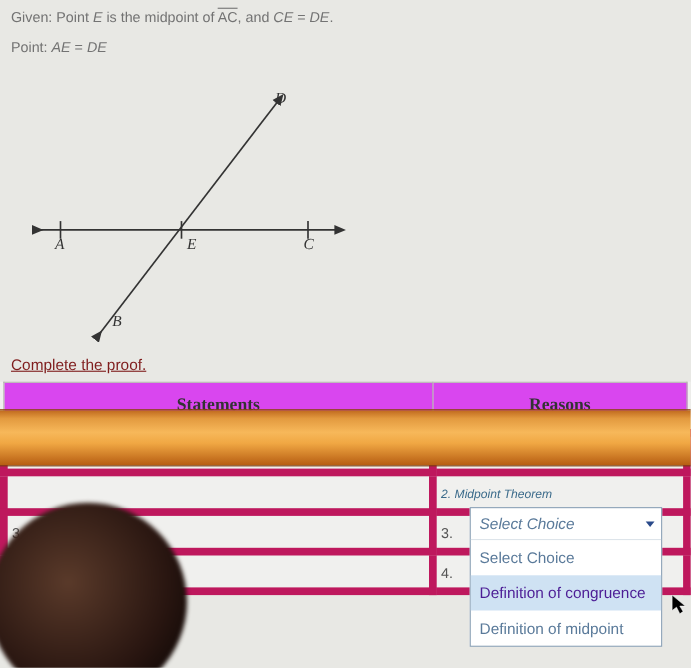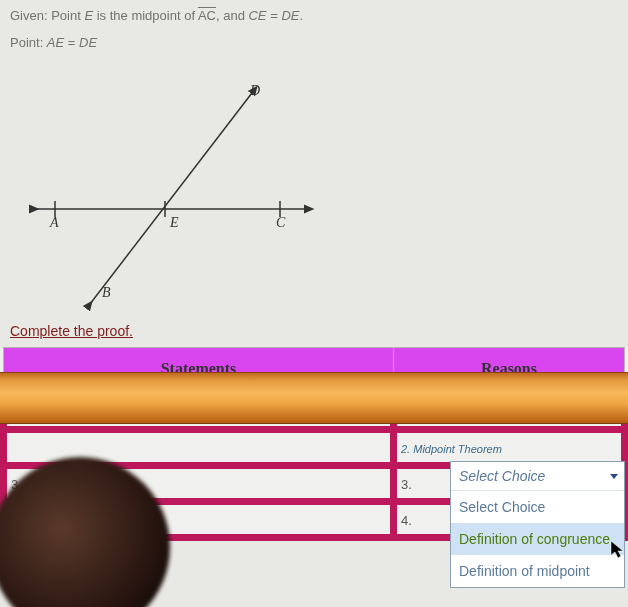--- a/index.html
+++ b/index.html
@@ -76,21 +76,21 @@
     bottom: -30px;
     width: 180px;
     height: 180px;
     background: radial-gradient(ellipse at 40% 40%, #5a3a2a 0%, #281510 60%, #000 100%);
     border-radius: 50%;
     z-index: 8;
     filter: blur(2px);
   }
   .dropdown-open {
     position: absolute;
-    left: 450px;
+    left: 427px;
     top: 461px;
     width: 175px;
     background: #fff;
     border: 1px solid #8aa0b5;
     z-index: 10;
     font-size: 14px;
   }
   .dropdown-open .sel {
     padding: 6px 20px 6px 8px;
     color: #5a7a9a;
@@ -107,21 +107,21 @@
     border-right: 4px solid transparent;
     border-top: 5px solid #2a4a8a;
   }
   .dropdown-open .opt {
     padding: 8px 8px;
     color: #5a7a9a;
     cursor: pointer;
   }
   .dropdown-open .opt.hl {
     background: #cfe2f3;
-    color: #4d7c0f;
+    color: #4c1d95;
   }
   .peek {
     font-size: 11px;
     color: #3a6a8a;
     font-style: italic;
   }
   .cursor {
     position: absolute;
     left: 610px;
     top: 540px;

